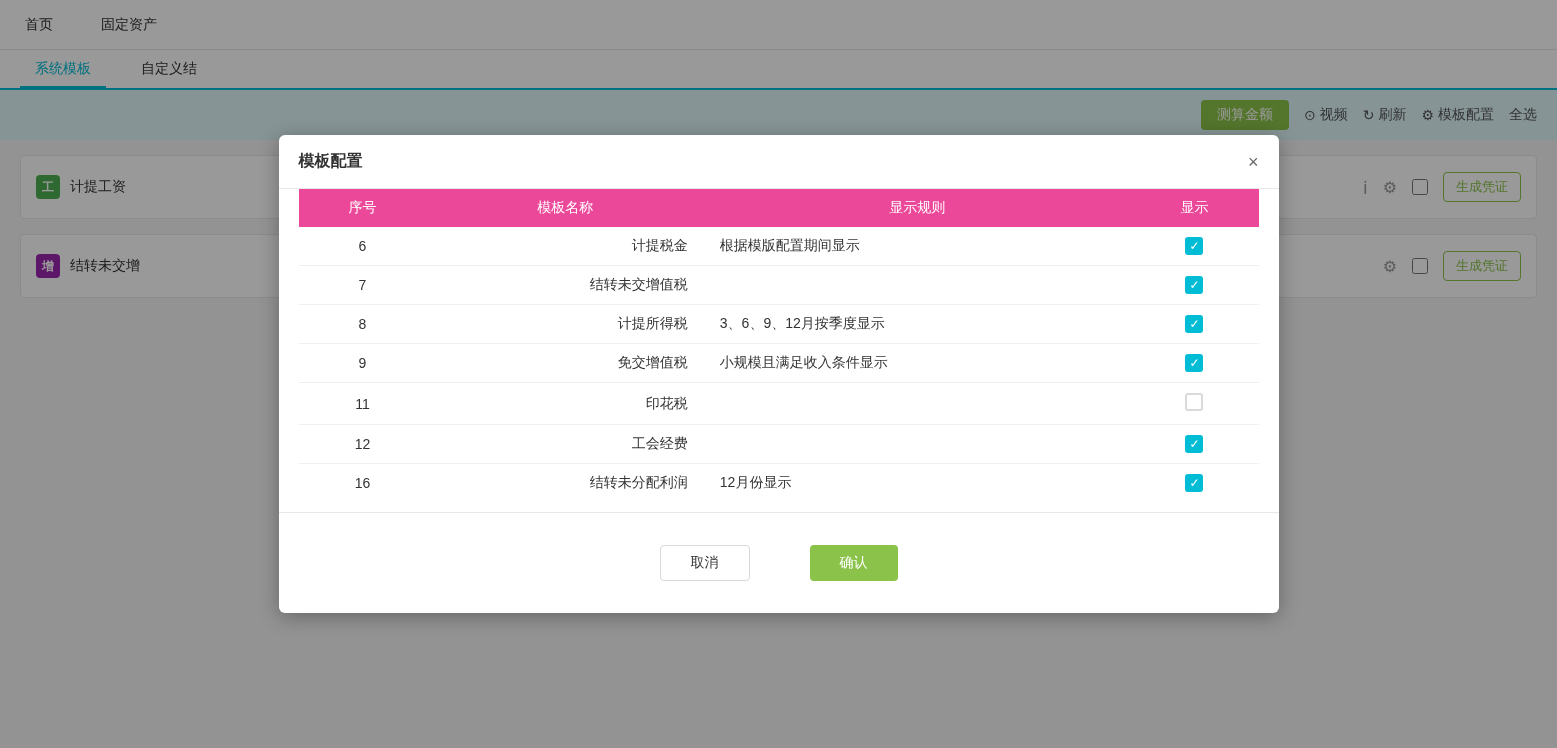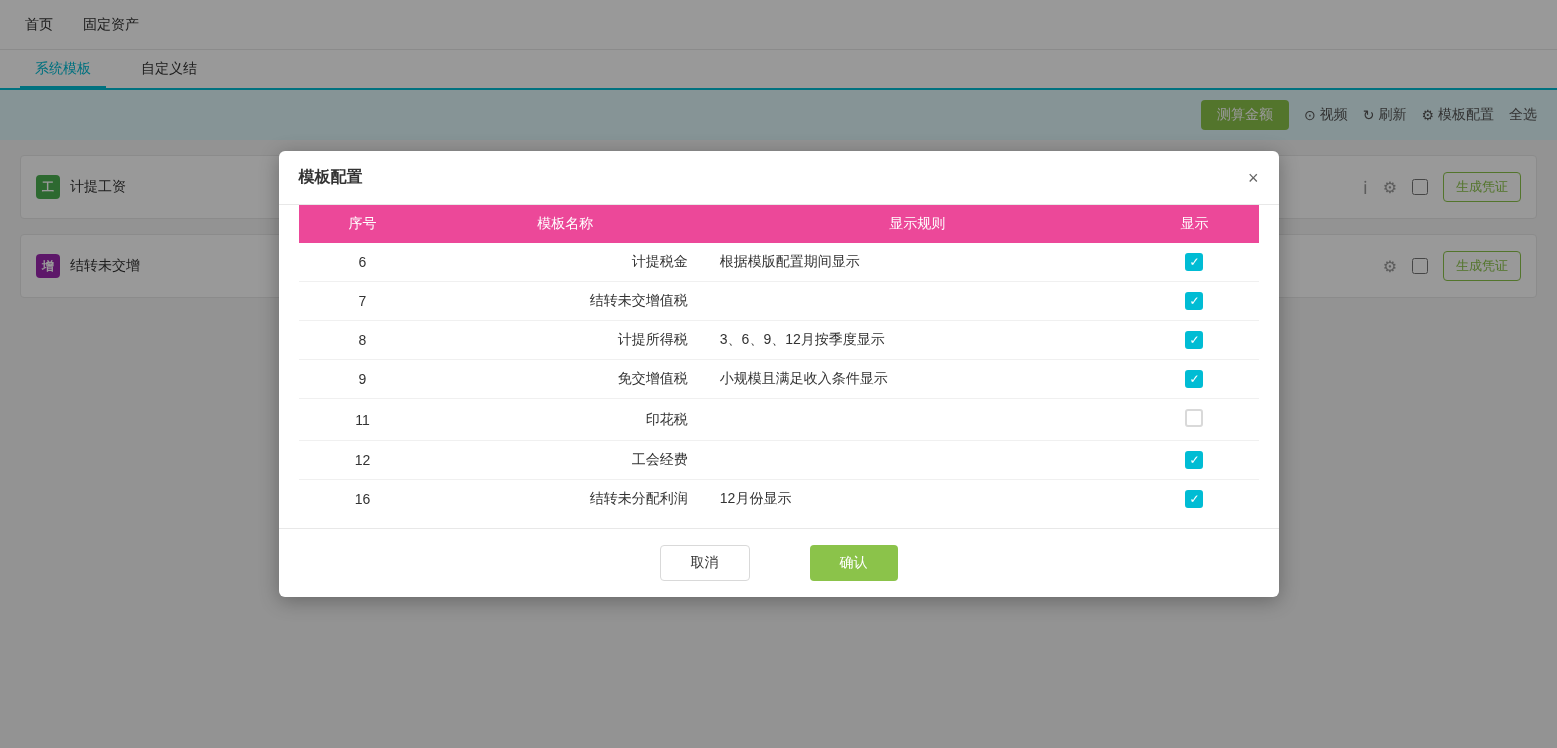--- a/index.html
+++ b/index.html
@@ -21,21 +21,21 @@
       position: relative;
     }
 
     
     .top-nav {
       height: 50px;
       background: #fff;
       display: flex;
       align-items: center;
       padding: 0 20px;
-      gap: 20px;
+      gap: 38px;
       border-bottom: 1px solid #e8e8e8;
     }
     .nav-item {
       color: #333;
       font-size: 14px;
       cursor: pointer;
       padding: 0 5px;
     }
 
     
@@ -222,21 +222,21 @@
     }
     .modal-body {
       flex: 1;
       overflow-y: auto;
       padding: 0 20px 10px;
     }
     .modal-footer {
       display: flex;
       justify-content: center;
       gap: 15px;
-      padding: 16px 20px;
+      padding: 32px 20px;
       border-top: 1px solid #e8e8e8;
     }
     .btn-cancel {
       border: 1px solid #d9d9d9;
       background: #fff;
       color: #333;
       padding: 8px 30px;
       border-radius: 4px;
       cursor: pointer;
       font-size: 14px;

